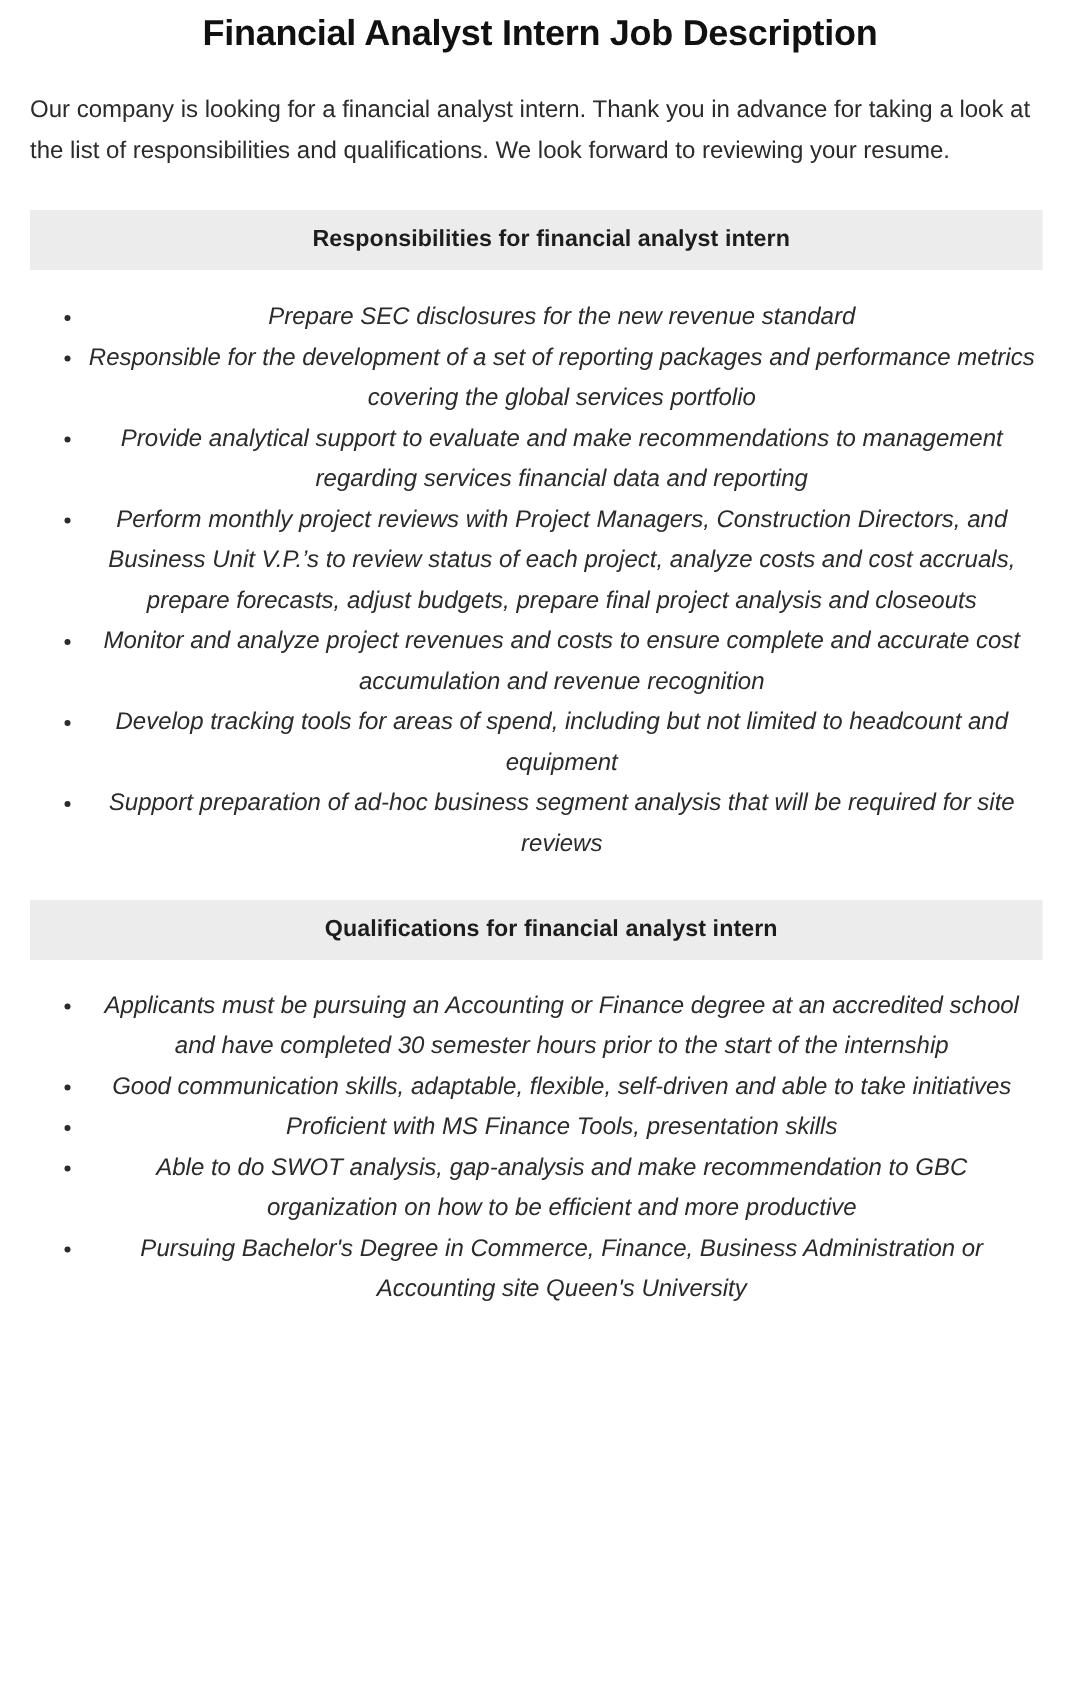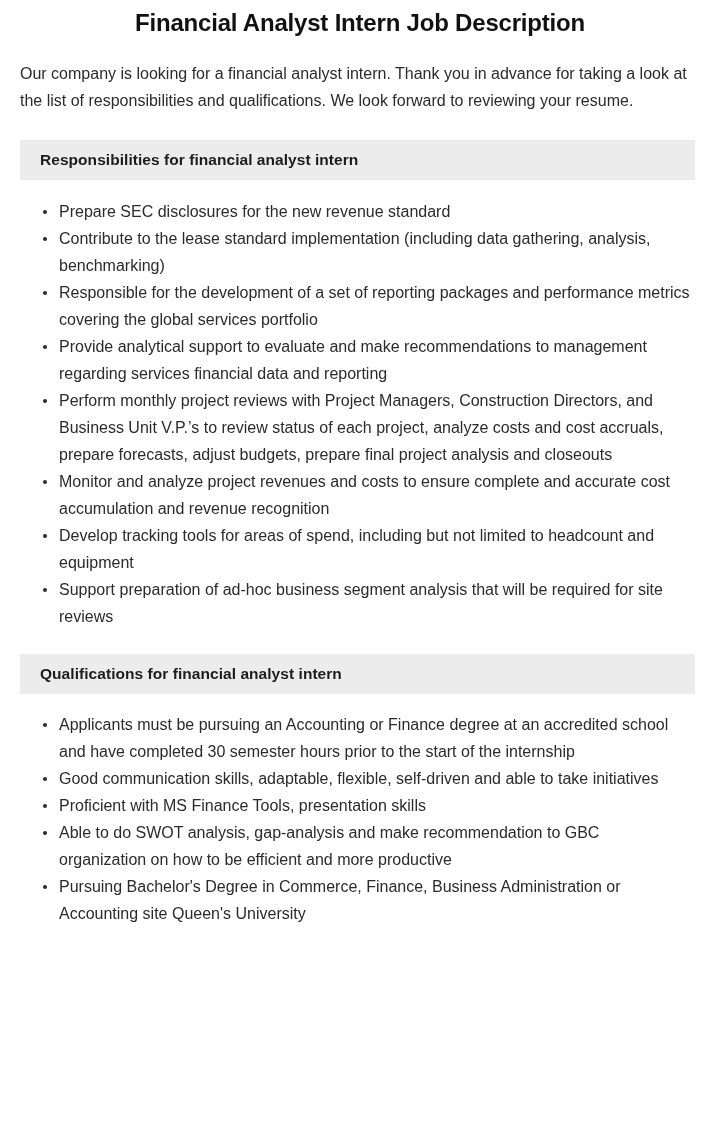--- a/index.html
+++ b/index.html
@@ -31,20 +31,21 @@
   }
   .intro {
     font-size: 16px;
     line-height: 27px;
     color: #2b2b2b;
     margin: 0;
     padding: 18px 28px 0 20px;
   }
   .section {
     margin: 0;
+    text-align: center;
   }
   .section-band {
     background: #ececec;
     margin: 0 25px 0 20px;
     padding: 10px 0 10px 20px;
     box-sizing: border-box;
   }
   .section-band-title {
     font-size: 15.5px;
     font-weight: bold;
@@ -70,20 +71,21 @@
     padding-top: 17px;
   }
   ul.bullets li {
     position: relative;
     font-size: 16px;
     line-height: 27px;
     color: #2b2b2b;
     padding-left: 59px;
     padding-right: 30px;
     margin: 0;
+    font-style: italic;
   }
   ul.bullets li::before {
     content: "";
     position: absolute;
     left: 43px;
     top: 12px;
     width: 4px;
     height: 4px;
     border-radius: 50%;
     background: #2b2b2b;
@@ -100,21 +102,20 @@
   <h1 class="doc-title">Financial Analyst Intern Job Description</h1>
 
   <p class="intro">Our company is looking for a financial analyst intern. Thank you in advance for taking a look at the list of responsibilities and qualifications. We look forward to reviewing your resume.</p>
 
   <section class="section">
     <div class="section-band resp-band">
       <span class="section-band-title">Responsibilities for financial analyst intern</span>
     </div>
     <ul class="bullets resp-list">
       <li>Prepare SEC disclosures for the new revenue standard</li>
-      <li>Contribute to the lease standard implementation (including data gathering, analysis, benchmarking)</li>
       <li>Responsible for the development of a set of reporting packages and performance metrics covering the global services portfolio</li>
       <li>Provide analytical support to evaluate and make recommendations to management regarding services financial data and reporting</li>
       <li>Perform monthly project reviews with Project Managers, Construction Directors, and Business Unit V.P.’s to review status of each project, analyze costs and cost accruals, prepare forecasts, adjust budgets, prepare final project analysis and closeouts</li>
       <li>Monitor and analyze project revenues and costs to ensure complete and accurate cost accumulation and revenue recognition</li>
       <li>Develop tracking tools for areas of spend, including but not limited to headcount and equipment</li>
       <li>Support preparation of ad-hoc business segment analysis that will be required for site reviews</li>
     </ul>
   </section>
 
   <section class="section">

